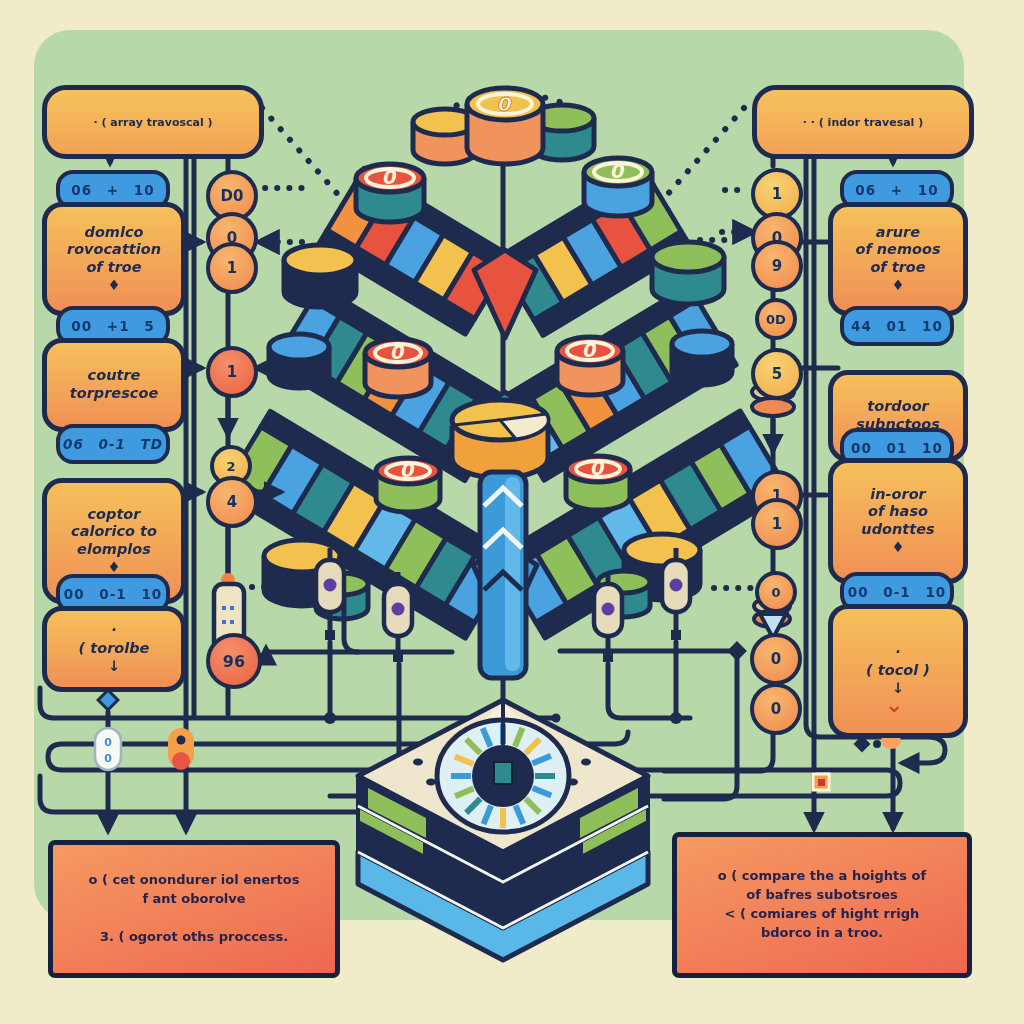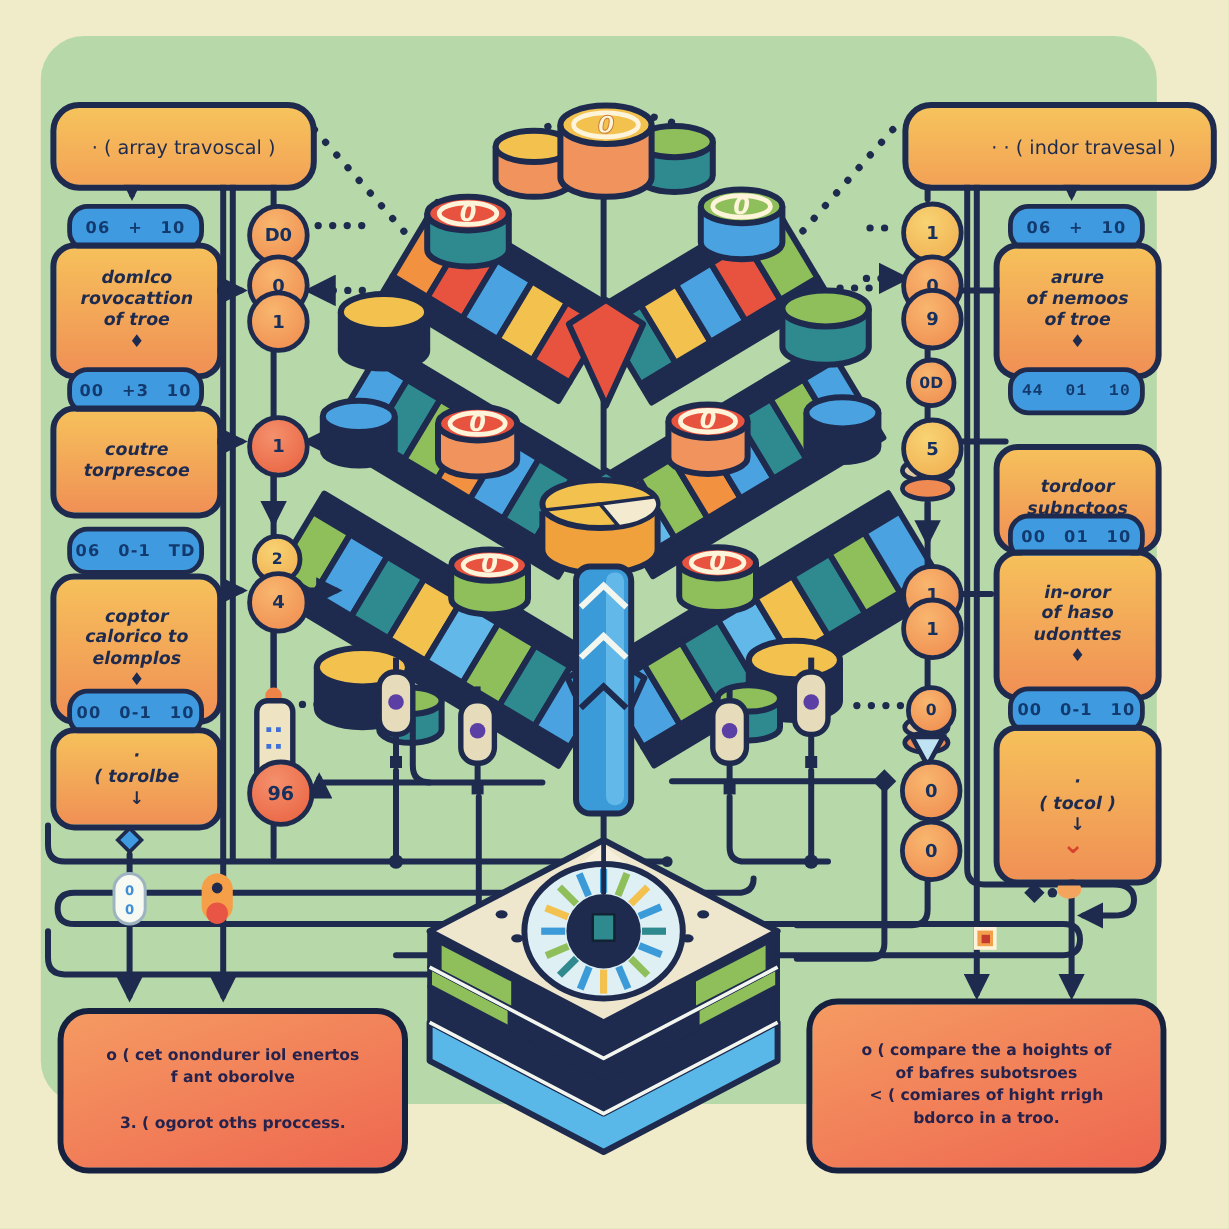--- a/index.html
+++ b/index.html
@@ -2,28 +2,28 @@
 <html><head>
 <meta charset="utf-8">
 <style>
   html,body{margin:0;padding:0;}
   body{width:1024px;height:1024px;position:relative;overflow:hidden;
        background:#f0ebc8;font-family:"DejaVu Sans",sans-serif;color:#1e2b4f;}
   .abs{position:absolute;}
   #panel{left:34px;top:30px;width:930px;height:890px;border-radius:36px;background:#b7d9a9;}
   .titlebox{width:212px;height:64px;border:5px solid #1e2b4f;border-radius:24px;
      background:linear-gradient(180deg,#f6c35c,#f3a256);display:flex;align-items:center;justify-content:center;
-     font-weight:normal;font-size:16px;text-align:center;}
+     font-weight:bold;font-size:11px;text-align:center;}
   .pill{width:106px;height:32px;border:4px solid #1e2b4f;border-radius:17px;background:#3f9ae0;
      display:flex;align-items:center;justify-content:center;font-weight:bold;font-size:13.5px;
      color:#123a6e;word-spacing:9px;letter-spacing:1px;text-align:center;}
   .obox{border:5px solid #1e2b4f;border-radius:20px;background:linear-gradient(180deg,#f6c05b,#f09055);
      display:flex;align-items:center;justify-content:center;text-align:center;
      font-weight:bold;font-size:14.5px;line-height:1.22;white-space:pre-line;font-style:italic;}
-  .note{border:5px solid #16213f;border-radius:26px;background:linear-gradient(160deg,#f59a62,#ee6750);
+  .note{border:5px solid #16213f;border-radius:7px;background:linear-gradient(160deg,#f59a62,#ee6750);
      display:flex;align-items:center;justify-content:center;text-align:center;
      font-weight:bold;font-size:13px;line-height:1.45;white-space:pre-line;color:#25224d;}
   .node{width:44px;height:44px;border:4px solid #1e2b4f;border-radius:50%;
      background:radial-gradient(circle at 40% 30%,#f8b66e,#ef8a4f);
      display:flex;align-items:center;justify-content:center;font-weight:bold;font-size:15px;color:#17305e;}
   .node.yellow{background:radial-gradient(circle at 40% 30%,#f8d373,#f0ac4e);}
   .node.red{background:radial-gradient(circle at 40% 30%,#f4906c,#e9603f);}
   .node.small{width:34px;height:34px;font-size:13px;}
   .node.big{width:48px;height:48px;font-size:16px;}
   .chev{position:absolute;color:#d8432f;font-weight:bold;font-size:22px;line-height:10px;}
@@ -399,51 +399,51 @@
 
 <div class="abs titlebox" style="left:42px;top:85px;">
     <span>· ( array travoscal )</span>
   </div>
 
 <div class="abs pill" style="left:56px;top:170px;">06 + 10</div>
 <div class="abs obox" style="left:42px;top:202px;width:134px;height:104px;">domlco
 rovocattion
 of troe
 ♦</div>
-<div class="abs pill" style="left:56px;top:306px;">00 +3 10</div>
+<div class="abs pill" style="left:56px;top:306px;">00 +1 5</div>
 <div class="abs obox" style="left:42px;top:338px;width:134px;height:84px;">coutre
 torprescoe</div>
-<div class="abs pill" style="left:56px;top:439px;">06 0-1 TD</div>
+<div class="abs pill" style="left:56px;top:424px;font-style:italic;">06 0-1 TD</div>
 <div class="abs obox" style="left:42px;top:478px;width:134px;height:116px;">coptor
 calorico to
 elomplos
 ♦</div>
 <div class="abs pill" style="left:56px;top:574px;">00 0-1 10</div>
 <div class="abs obox" style="left:42px;top:606px;width:134px;height:76px;">·
 ( torolbe
 ↓</div>
 
 <div class="abs node" style="left:206px;top:170px;">D0</div>
 <div class="abs node" style="left:206px;top:212px;">0</div>
 <div class="abs node" style="left:206px;top:242px;">1</div>
 <div class="abs node red" style="left:206px;top:346px;">1</div>
 <div class="abs node yellow small" style="left:210px;top:445px;">2</div>
 <div class="abs node" style="left:206px;top:476px;">4</div>
 <div class="abs node red big" style="left:206px;top:633px;">96</div>
 
-<div class="abs titlebox" style="left:752px;top:85px;padding-left:40px;">
+<div class="abs titlebox" style="left:752px;top:85px;">
     <span>· · ( indor travesal )</span>
   </div>
 
 <div class="abs pill" style="left:840px;top:170px;">06 + 10</div>
 <div class="abs obox" style="left:828px;top:202px;width:130px;height:104px;">arure
 of nemoos
 of troe
 ♦</div>
-<div class="abs pill" style="left:840px;top:306px;font-family:Liberation Mono, monospace;">44 01 10</div>
+<div class="abs pill" style="left:840px;top:306px;">44 01 10</div>
 <div class="abs obox" style="left:828px;top:338px;width:130px;height:82px;margin-top:32px;">tordoor
 subnctoos</div>
 <div class="abs pill" style="left:840px;top:428px;">00 01 10</div>
 <div class="abs obox" style="left:828px;top:458px;width:130px;height:116px;">in-oror
 of haso
 udonttes
 ♦</div>
 <div class="abs pill" style="left:840px;top:572px;">00 0-1 10</div>
 <div class="abs obox" style="left:828px;top:604px;width:130px;height:124px;">·
 ( tocol )

